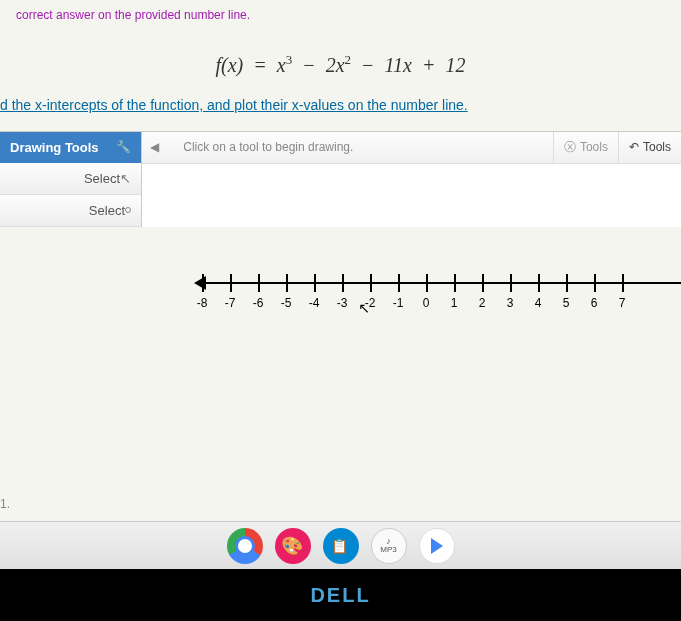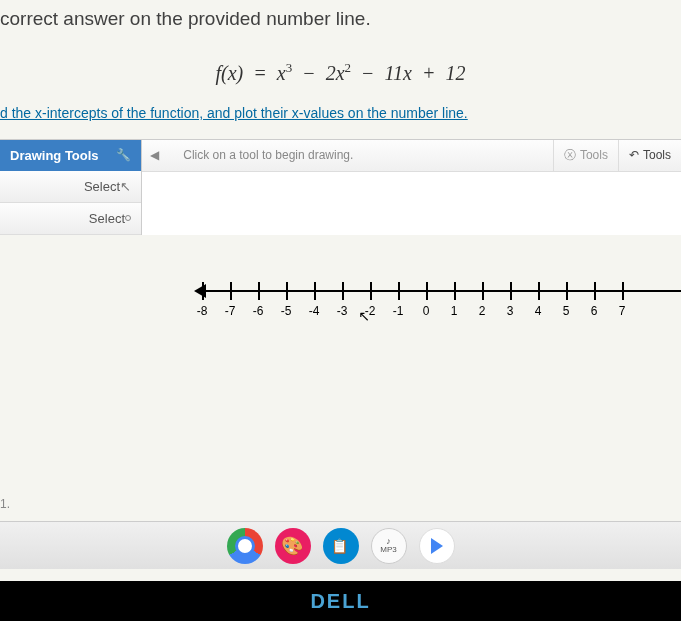--- a/index.html
+++ b/index.html
@@ -9,23 +9,23 @@
       background: #f5f5f0;
       font-family: Arial, sans-serif;
       position: relative;
       overflow: hidden;
     }
     .question-area {
       padding: 8px 0 0 0;
       color: #333;
     }
     .question-text-1 {
-      font-size: 19px;
-      color: #404040;
-      padding-left: 0;
+      font-size: 12px;
+      color: #a21caf;
+      padding-left: 16px;
     }
     .equation {
       text-align: center;
       font-size: 20px;
       font-family: 'Times New Roman', serif;
       margin: 30px 0 20px 0;
       font-style: italic;
     }
     .equation .sup { font-size: 13px; vertical-align: super; font-style: normal; }
     .question-text-2 {
@@ -176,21 +176,21 @@
     .blue-icn { background:#0288d1; color:#fff; font-size: 14px;}
     .mp3-icn { background:#fafafa; border:1px solid #ccc; font-size:8px; color:#555; flex-direction:column; line-height:1;}
     .play-icn { background:#fff; border:1px solid #ddd; }
     .play-triangle { width:0; height:0; border-top:8px solid transparent; border-bottom:8px solid transparent; border-left:12px solid; border-left-color: transparent; position: relative;}
     .play-triangle::before { content:''; position:absolute; left:-12px; top:-8px; width:0;height:0; border-top:8px solid transparent; border-bottom:8px solid transparent; border-left:12px solid #4285f4;}
     .laptop-bezel {
       position: absolute;
       bottom: 0;
       left: 0;
       right: 0;
-      height: 40px;
+      height: 52px;
       background: #000;
       display: flex;
       align-items: center;
       justify-content: center;
     }
     .dell-logo {
       color: #4aa3d4;
       font-size: 20px;
       font-weight: bold;
       letter-spacing: 2px;

